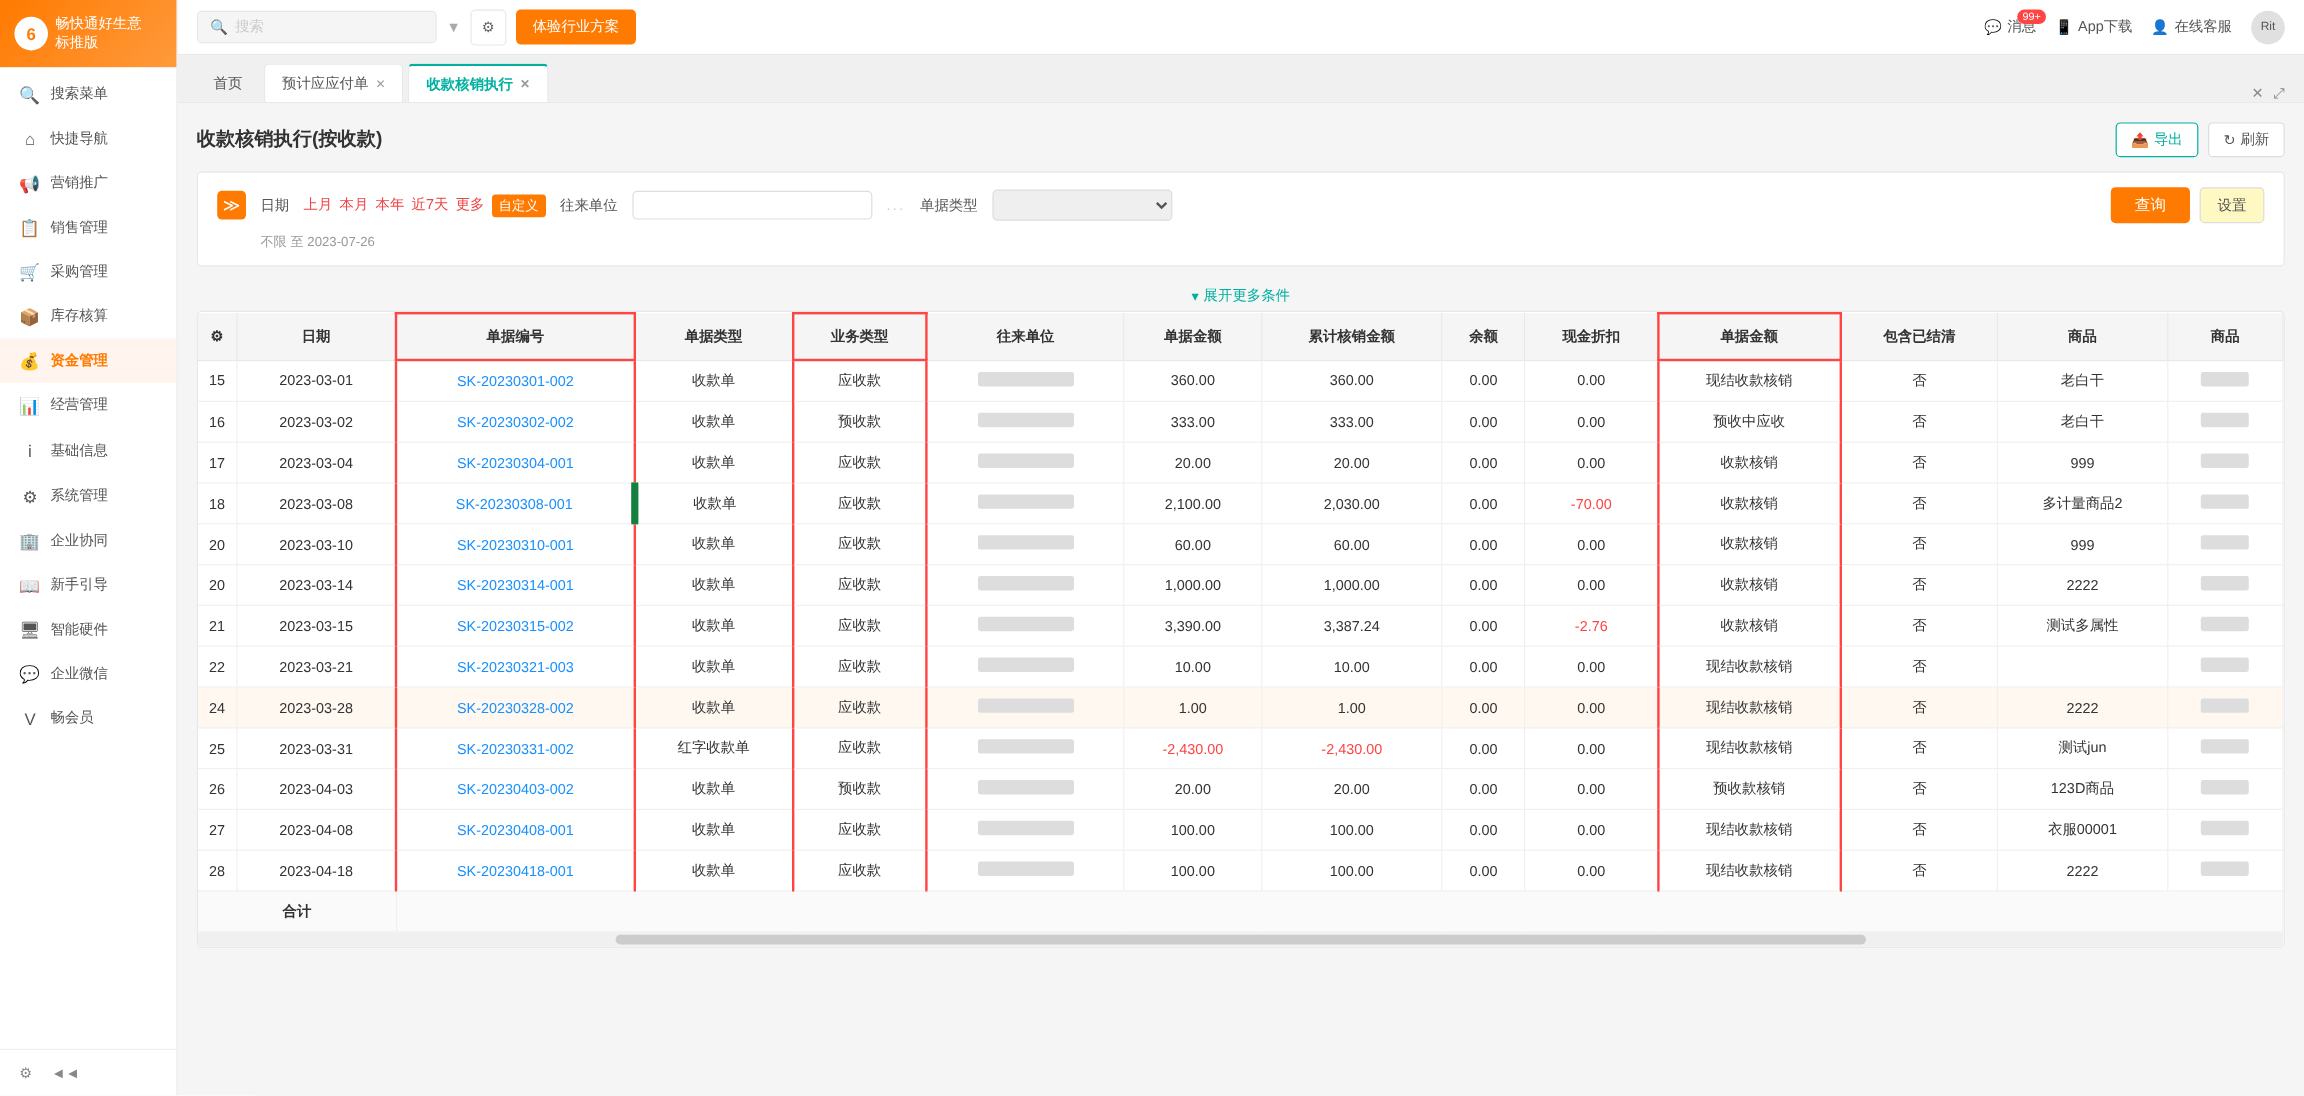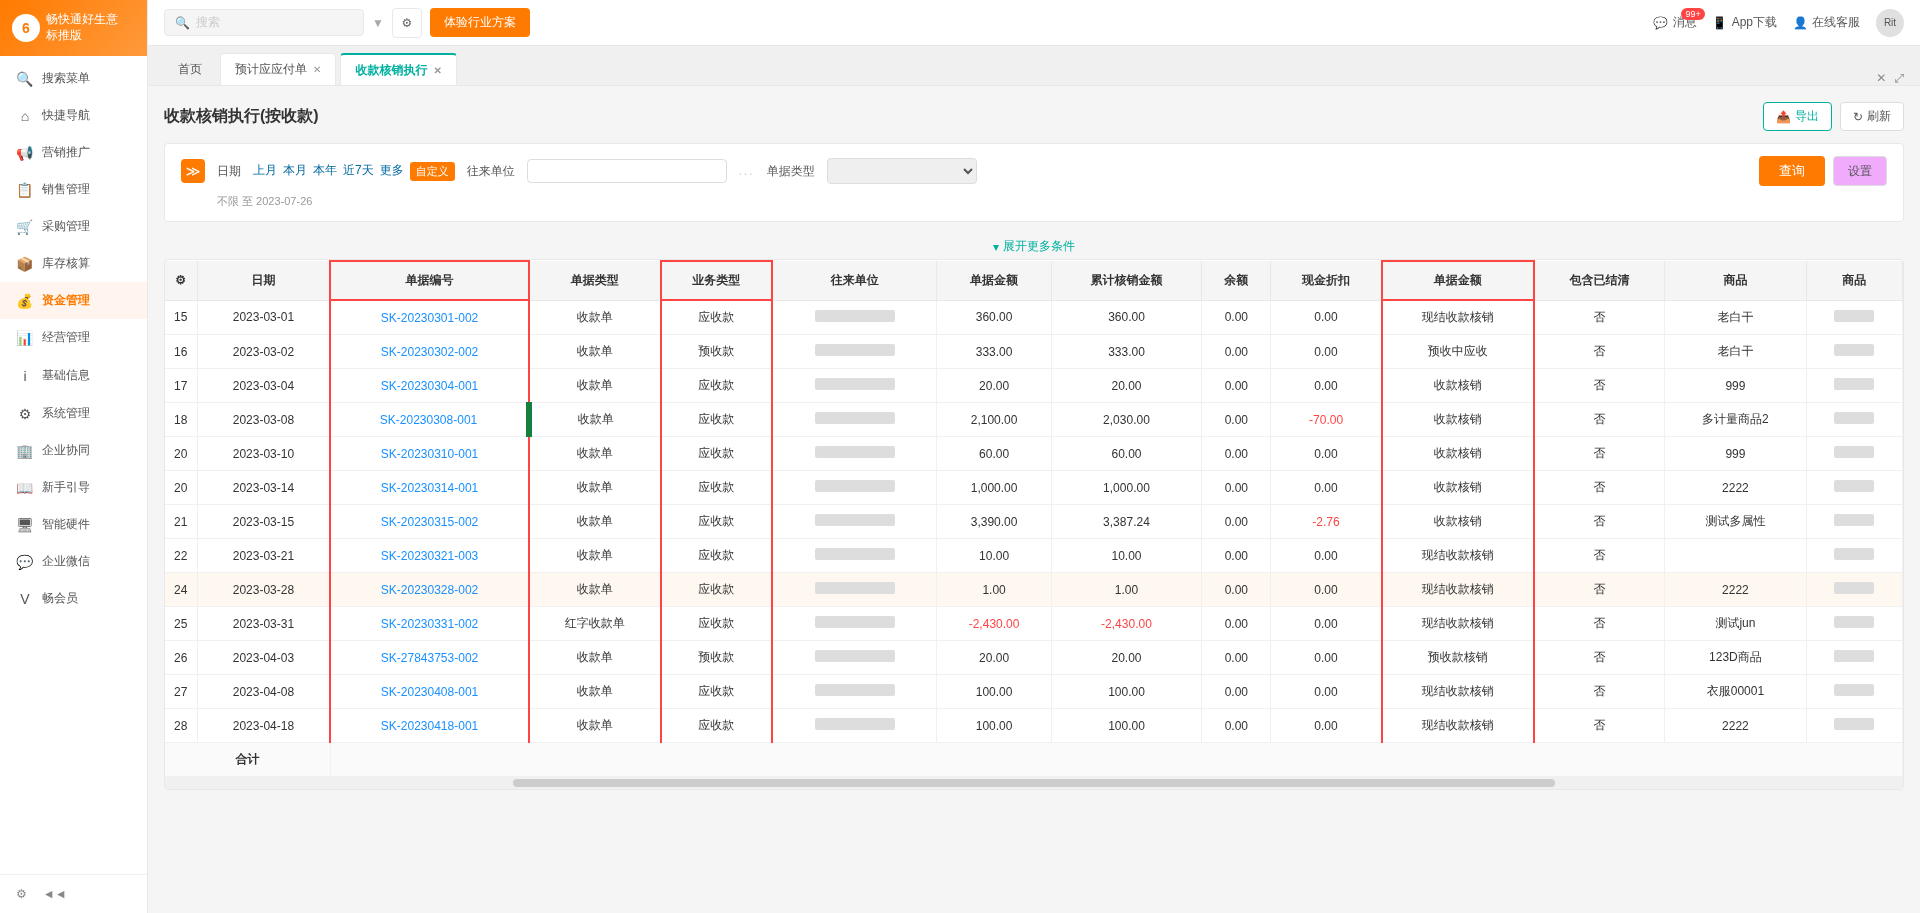--- a/index.html
+++ b/index.html
@@ -156,42 +156,42 @@
     }
     .filter-expand-btn {
       background: #ff7a00; color: #fff;
       border: none; border-radius: 4px;
       width: 24px; height: 24px;
       display: flex; align-items: center; justify-content: center;
       cursor: pointer; font-size: 14px;
     }
     .filter-label { color: #555; }
     .date-links { display: flex; gap: 6px; }
-    .date-link { color: #0369a1; cursor: pointer; }
+    .date-link { color: #ef4444; cursor: pointer; }
     .custom-btn {
       background: #ff7a00; color: #fff;
       border: none; border-radius: 3px; padding: 2px 6px; cursor: pointer; font-size: 11px;
     }
     .filter-input {
       border: 1px solid #ddd; border-radius: 4px;
       padding: 4px 8px; color: #999; min-width: 200px;
     }
     .filter-dots { color: #ccc; letter-spacing: 2px; }
     .filter-select {
       border: 1px solid #ddd; border-radius: 4px;
       padding: 4px 8px; min-width: 150px; color: #555;
     }
     .btn-query {
       background: #ff7a00; color: #fff;
       border: none; border-radius: 4px;
       padding: 6px 20px; cursor: pointer; font-size: 13px;
       margin-left: auto;
     }
     .btn-settings {
-      background: #f0abfc; color: #555;
+      background: #fef9c3; color: #555;
       border: 1px solid #ddd; border-radius: 4px;
       padding: 5px 14px; cursor: pointer;
     }
     .expand-more {
       width: 100%;
       display: flex; justify-content: center;
       padding: 4px 0;
       color: #00b0a0; cursor: pointer; font-size: 11px;
       gap: 4px; align-items: center;
     }
@@ -666,21 +666,21 @@
       <td>否</td>
       <td>测试jun</td>
       <td>
         <span style="display:inline-block;width:40px;height:12px;background:#ddd;border-radius:2px;"></span>
       </td>
     </tr>
             <tr>
       <td>26</td>
       <td>2023-04-03</td>
       <td style="border-left:2px solid #ff4444;border-right:2px solid #ff4444;">
-        <a class="link-text">SK-27843753-002</a>
+        <a class="link-text">SK-20230403-002</a>
       </td>
       <td>收款单</td>
       <td style="border-left:2px solid #ff4444;border-right:2px solid #ff4444;">预收款</td>
       <td>
         <span style="display:inline-block;width:80px;height:12px;background:#ddd;border-radius:2px;"></span>
       </td>
       <td class="">20.00</td>
       <td class="">20.00</td>
       <td>0.00</td>
       <td class="">0.00</td>

